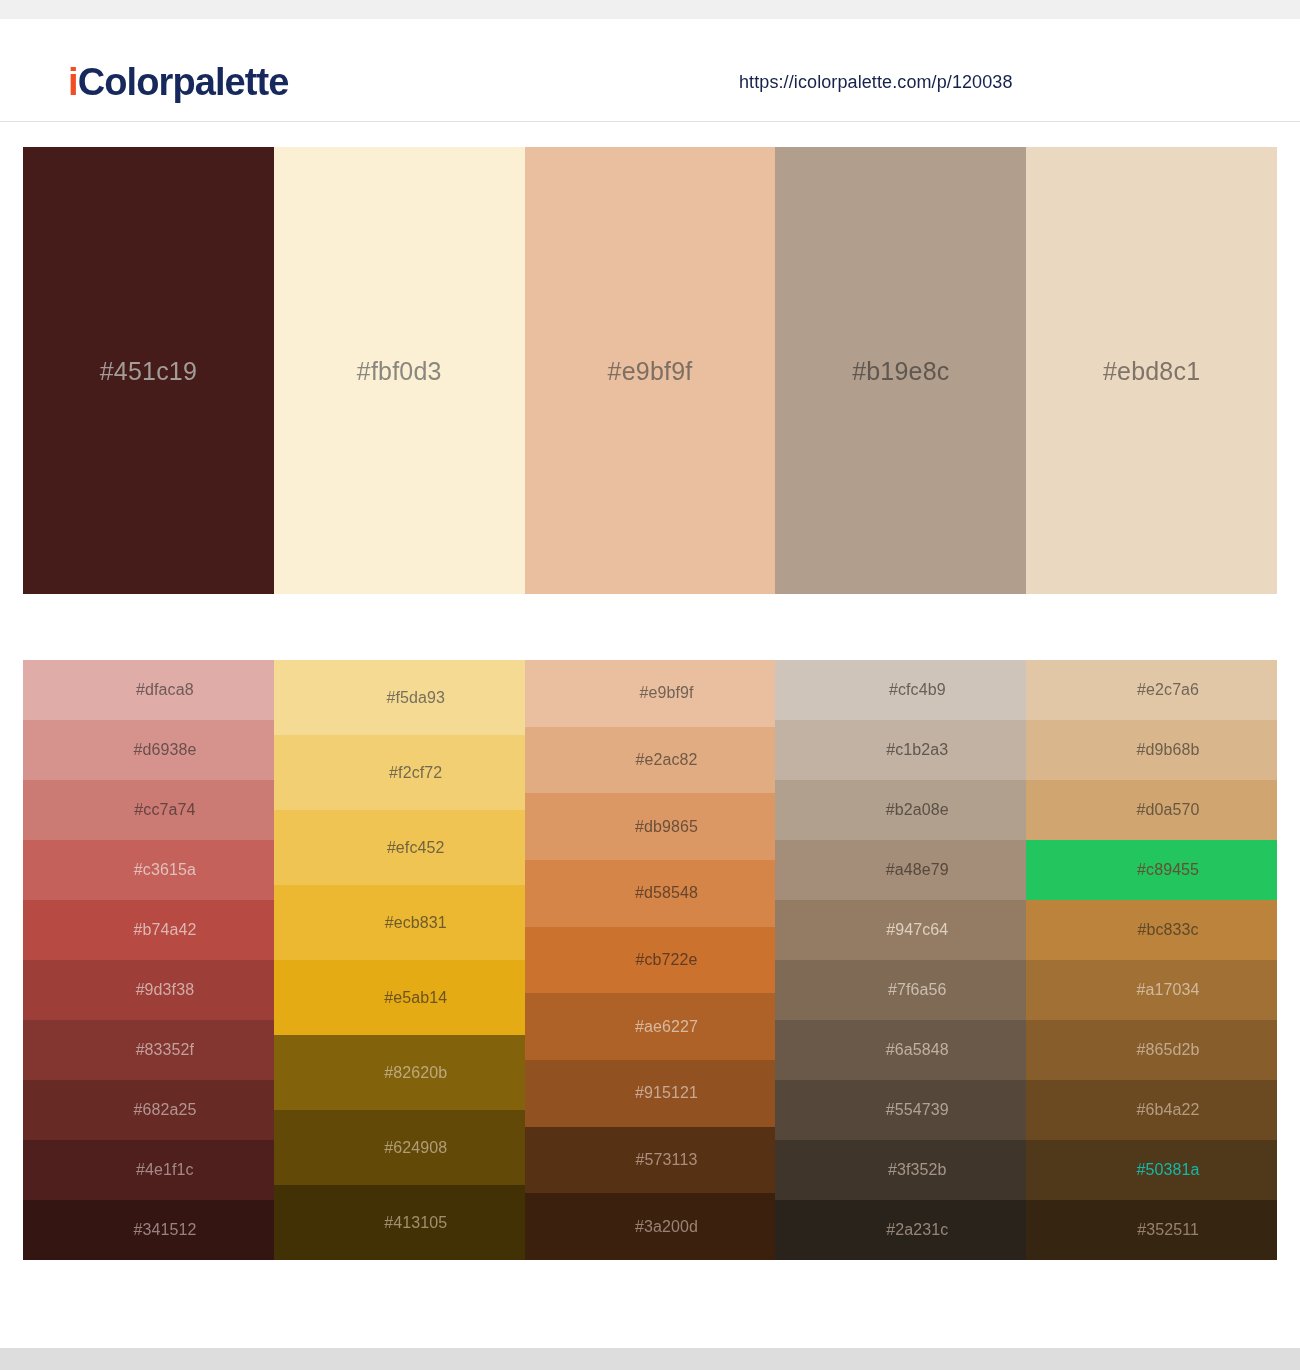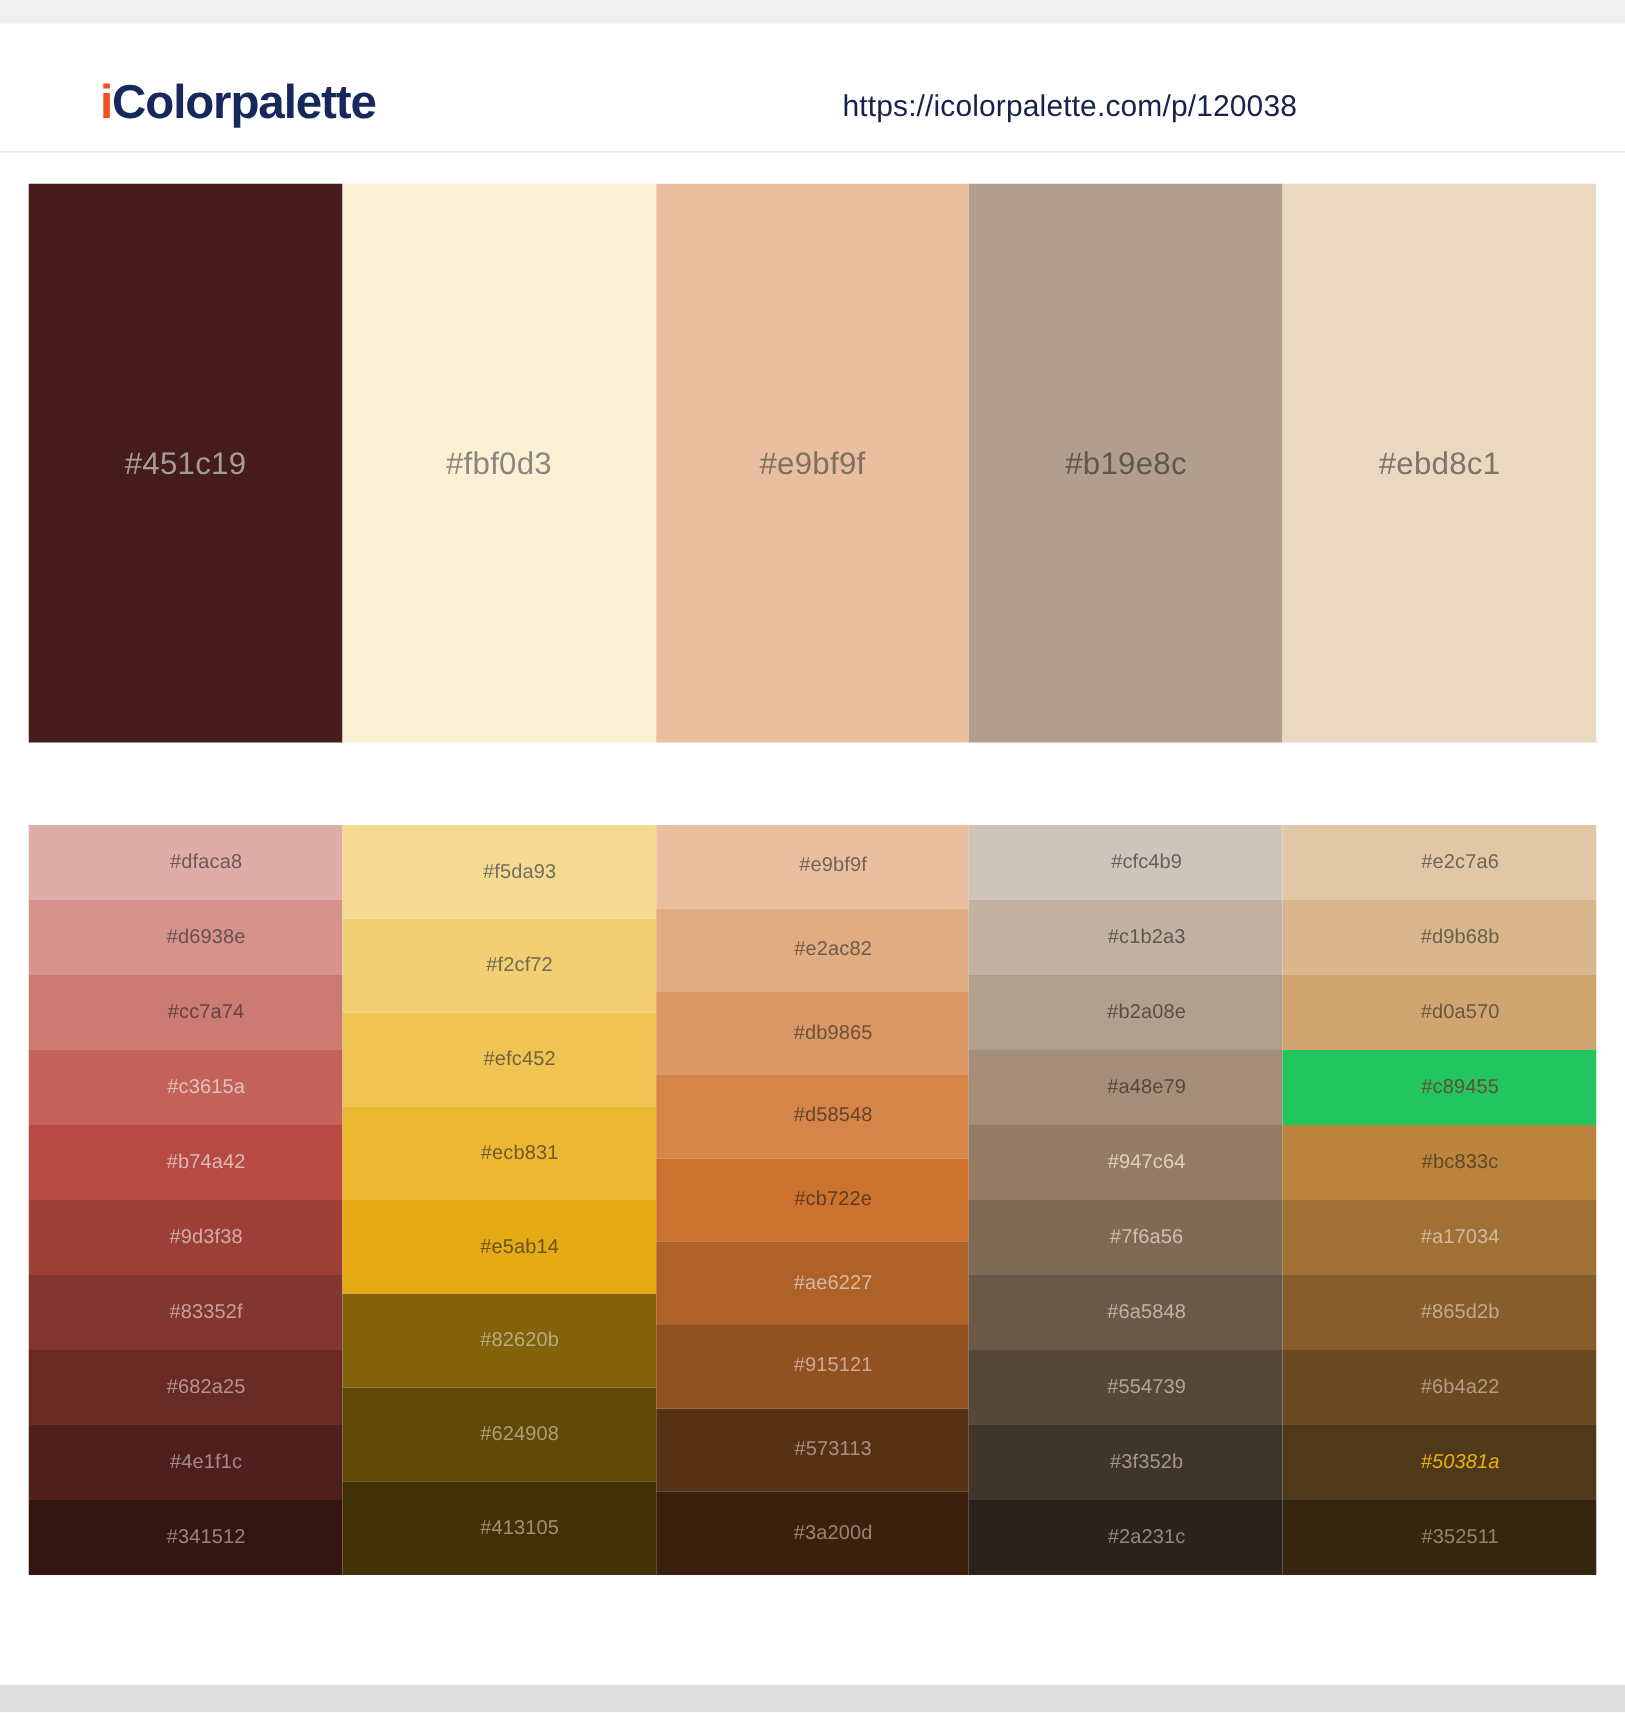--- a/index.html
+++ b/index.html
@@ -26,36 +26,36 @@
   .header {
     position: absolute;
     top: 19px; left: 0;
     width: 1300px;
     height: 103px;
     background: #ffffff;
     border-bottom: 1px solid #e2e2e2;
   }
   .logo {
     position: absolute;
-    left: 80px;
+    left: 68px;
     top: 44px;
     font-size: 38px;
     font-weight: bold;
     letter-spacing: -0.9px;
     line-height: 1;
     white-space: nowrap;
     text-align: right;
   }
   .logo .logo-i { color: #f04e23; }
   .logo .logo-rest { color: #17295c; }
   .url {
     position: absolute;
-    left: 674px;
+    left: 739px;
     top: 53px;
-    font-size: 24px;
+    font-size: 18px;
     color: #16224b;
     letter-spacing: 0.1px;
     white-space: nowrap;
   }
 
   
   .main-swatches {
     position: absolute;
     left: 23px;
     top: 147px;
@@ -283,21 +283,21 @@
         <div class="shade-cell" style="background: rgb(161, 112, 52);">
           <span class="hex" style="color: rgb(207, 185, 159);">#a17034</span>
         </div>
         <div class="shade-cell" style="background: rgb(134, 93, 43);">
           <span class="hex" style="color: rgb(194, 169, 143);">#865d2b</span>
         </div>
         <div class="shade-cell" style="background: rgb(107, 74, 34);">
           <span class="hex" style="color: rgb(180, 156, 130);">#6b4a22</span>
         </div>
         <div class="shade-cell" style="background: rgb(80, 56, 26);">
-          <span class="hex" style="color: #eab308; font-style: italic;">#50381a</span>
+          <span class="hex" style="color: #14b8a6;">#50381a</span>
         </div>
         <div class="shade-cell" style="background: rgb(53, 37, 17);">
           <span class="hex" style="color: rgb(152, 129, 108);">#352511</span>
         </div>
       </div>
     </div>
 
   <div class="footer-band" style="background: rgb(221, 221, 221);"></div>
 
 </div>

